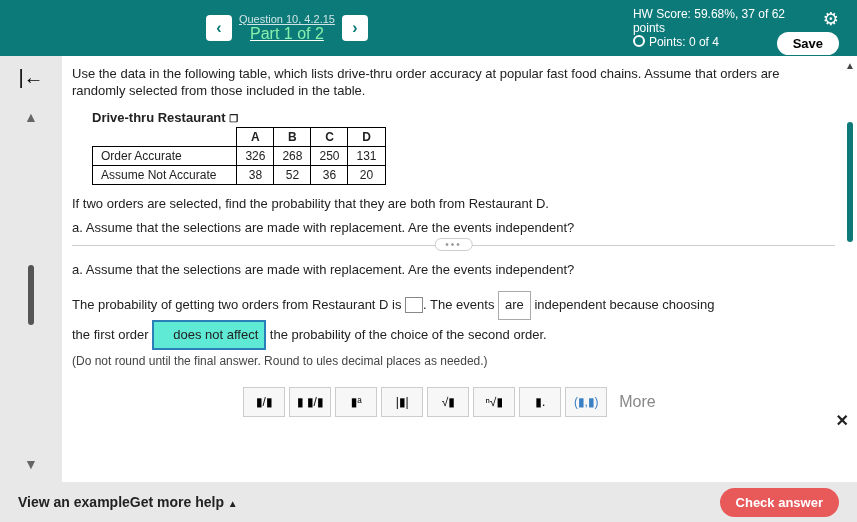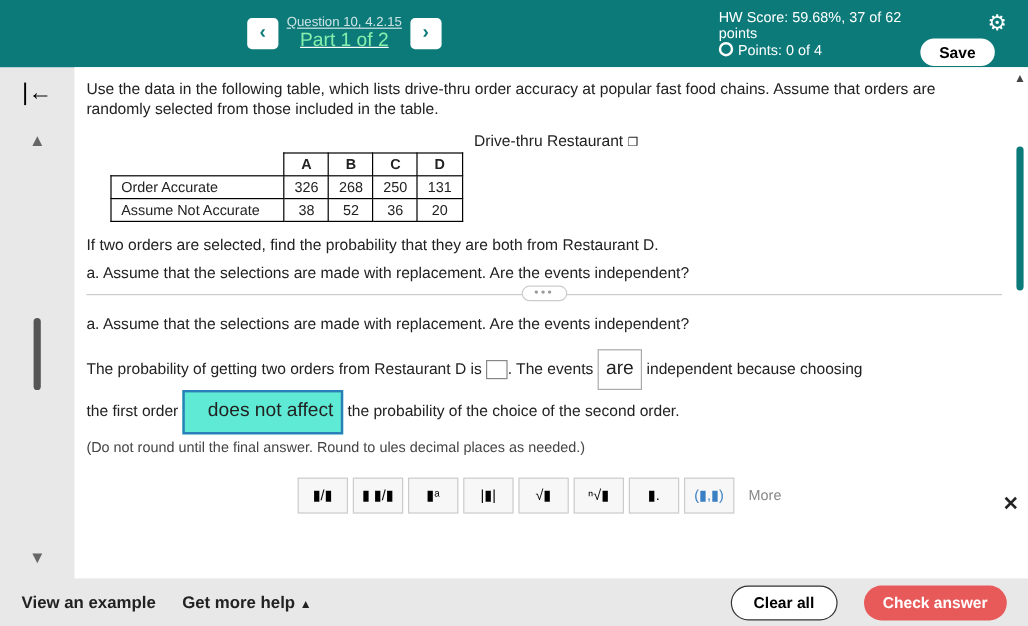--- a/index.html
+++ b/index.html
@@ -6,46 +6,46 @@
 body { background: #e8e8e8; width: 857px; height: 522px; overflow: hidden; position: relative; }
 .header { background: #0d7a7a; color: #fff; height: 56px; display: flex; align-items: center; padding: 0 16px; position: relative; }
 .ules { position: absolute; left: -12px; top: 4px; font-size: 15px; color: #333; font-weight: bold; }
 .nav-area { display: flex; align-items: center; margin-left: 190px; }
 .nav-btn { background: #fff; color: #0d7a7a; border: none; border-radius: 4px; width: 26px; height: 26px; font-size: 16px; font-weight: bold; cursor: pointer; display: flex; align-items: center; justify-content: center; }
 .part-text { color: #86efac; margin: 0 18px; font-size: 16px; }
 .score-area { margin-left: auto; display: flex; flex-direction: column; font-size: 12px; }
 .score-row { display: flex; align-items: flex-start; gap: 4px; }
 .circle-icon { width: 12px; height: 12px; border: 2px solid #fff; border-radius: 50%; }
 .gear { position: absolute; right: 18px; top: 8px; color: #fff; font-size: 18px; }
-.save-btn { position: absolute; right: 28px; top: 32px; background: #fff; color: #000; border: none; border-radius: 16px; padding: 4px 16px; font-size: 13px; font-weight: bold; cursor: pointer; }
+.save-btn { position: absolute; right: 18px; top: 32px; background: #fff; color: #000; border: none; border-radius: 16px; padding: 4px 16px; font-size: 13px; font-weight: bold; cursor: pointer; }
 .main { display: flex; height: calc(100% - 56px - 40px); }
 .left-col { width: 62px; display: flex; flex-direction: column; align-items: center; padding-top: 10px; gap: 20px; }
 .collapse-icon { font-size: 20px; cursor: pointer; }
 .arrow-up { font-size: 14px; color: #666; }
 .content { flex: 1; background: #fff; padding: 10px 22px 10px 10px; font-size: 13px; color: #222; overflow: hidden; position: relative; }
 .intro { margin-bottom: 10px; line-height: 1.3; }
 .table-wrap { margin: 6px 0 10px 20px; }
-.table-title { text-align: center; font-weight: normal; font-size: 13px; margin-bottom: 2px; }
+.table-title { text-align: left; font-weight: bold; font-size: 13px; margin-bottom: 2px; }
 table { border-collapse: collapse; font-size: 12px; }
 td, th { border: 1px solid #000; padding: 2px 8px; text-align: center; }
 th { font-weight: bold; }
 .row-label { text-align: left; font-weight: normal; padding-right: 20px; }
 .q-text { margin-bottom: 6px; line-height: 1.4; }
 .divider { border-top: 1px solid #ccc; margin: 8px 0; position: relative; }
 .divider-dots { position: absolute; left: 50%; top: -8px; transform: translateX(-50%); background: #fff; border: 1px solid #ccc; border-radius: 10px; padding: 0 10px; font-size: 10px; letter-spacing: 2px; color: #999; }
 .answer-area { margin-top: 12px; line-height: 1.9; }
 .blank { display: inline-block; width: 18px; height: 16px; border: 1px solid #888; vertical-align: middle; background: #fff; }
-.dropdown { display: inline-block; border: 1px solid #aaa; padding: 1px 6px; font-size: 16px; background: #fff; vertical-align: middle; }
+.dropdown { display: inline-block; border: 1px solid #aaa; padding: 1px 6px; font-size: 13px; background: #fff; vertical-align: middle; }
 .selected { border: 2px solid #2a7fb8; background: #5eead4; padding-left: 19px; }
 .note { font-size: 12px; color: #444; }
 .toolbar { margin-top: 14px; display: flex; gap: 4px; justify-content: center; align-items: center; }
 .tb-btn { border: 1px solid #ccc; background: #f7f7f7; width: 42px; height: 30px; font-size: 12px; display: flex; align-items: center; justify-content: center; cursor: pointer; }
-.more-btn { border: none; background: none; color: #888; font-size: 12px; padding: 0 8px; }
+.more-btn { border: none; background: none; color: #888; font-size: 16px; padding: 0 8px; }
 .close-x { position: absolute; right: 8px; bottom: 52px; font-weight: bold; font-size: 16px; cursor: pointer; }
-.footer { height: 40px; display: flex; align-items: center; padding: 0 18px; gap: 22px; background: #e8e8e8; }
+.footer { height: 40px; display: flex; align-items: center; padding: 0 18px; background: #e8e8e8; }
 .footer-link { font-size: 14px; color: #222; font-weight: bold; cursor: pointer; }
 .footer-spacer { flex: 1; }
 .clear-btn { border: 1px solid #333; background: #fff; border-radius: 18px; padding: 6px 18px; font-size: 13px; font-weight: bold; cursor: pointer; }
 .check-btn { border: none; background: #e85a5a; color: #fff; border-radius: 18px; padding: 7px 16px; font-size: 13px; font-weight: bold; cursor: pointer; }
 .scrollbar { position: absolute; right: 4px; top: 66px; width: 6px; height: 120px; background: #0d7a7a; border-radius: 3px; }
 .scroll-arr { position: absolute; right: 2px; font-size: 10px; color: #444; }
 .left-slider { width: 6px; height: 60px; background: #555; border-radius: 3px; margin-top: 120px; }
 .arrow-down { font-size: 14px; color: #666; margin-top: auto; margin-bottom: 10px; }
 </style>
 </head>
@@ -55,21 +55,21 @@
 
 <div class="header">
   <div class="nav-area">
     <button class="nav-btn">‹</button>
     <div style="display:flex;flex-direction:column;align-items:center;text-decoration:underline;">
       <span style="font-size:11px;opacity:.8">Question 10, 4.2.15</span>
       <span class="part-text">Part 1 of 2</span>
     </div>
     <button class="nav-btn">›</button>
   </div>
-  <div class="score-area" style="margin-right:90px;">
+  <div class="score-area" style="margin-right:56px;">
     <span>HW Score: 59.68%, 37 of 62</span>
     <span>points</span>
     <div class="score-row">
         <span class="circle-icon"></span>
         <span>Points: 0 of 4</span>
       </div>
   </div>
   <span class="gear">⚙</span>
   <button class="save-btn">Save</button>
 </div>
@@ -147,15 +147,14 @@
       <button class="tb-btn" style="color:#3a7fc4">(▮,▮)</button>
       <button class="more-btn">More</button>
     </div>
   </div>
 </div>
 
 <div class="footer">
   <span class="footer-link">View an example</span>
   <span class="footer-link"><span>Get more help</span> <span style="font-size:10px">▲</span></span>
   <div class="footer-spacer"></div>
-  <button class="clear-btn">Clear all</button>
   <button class="check-btn">Check answer</button>
 </div>
 
 </body></html>

